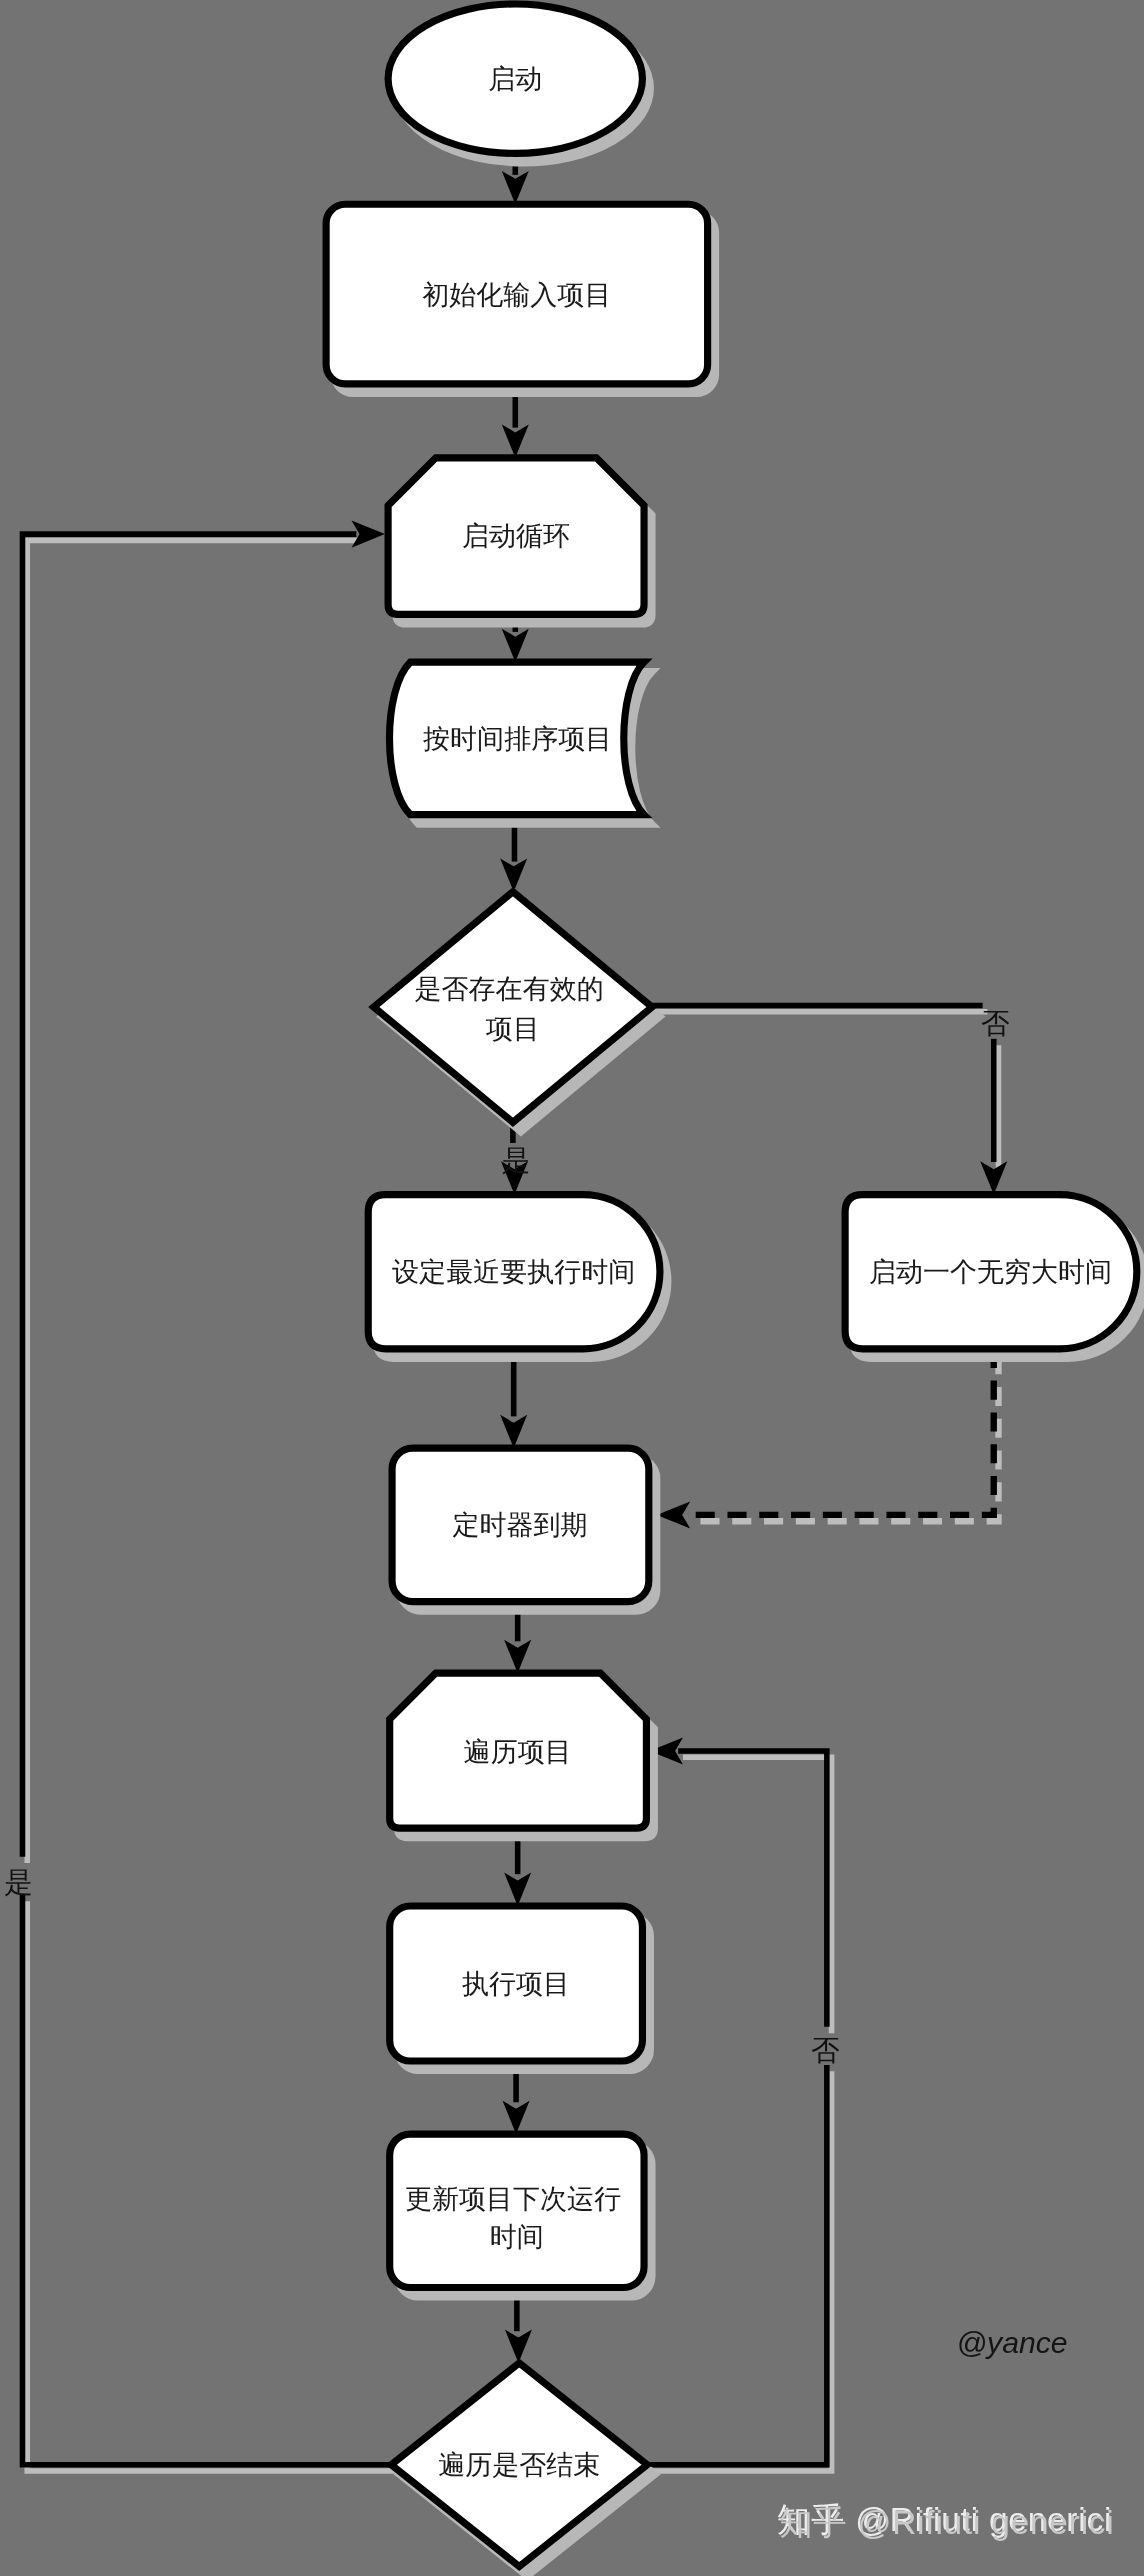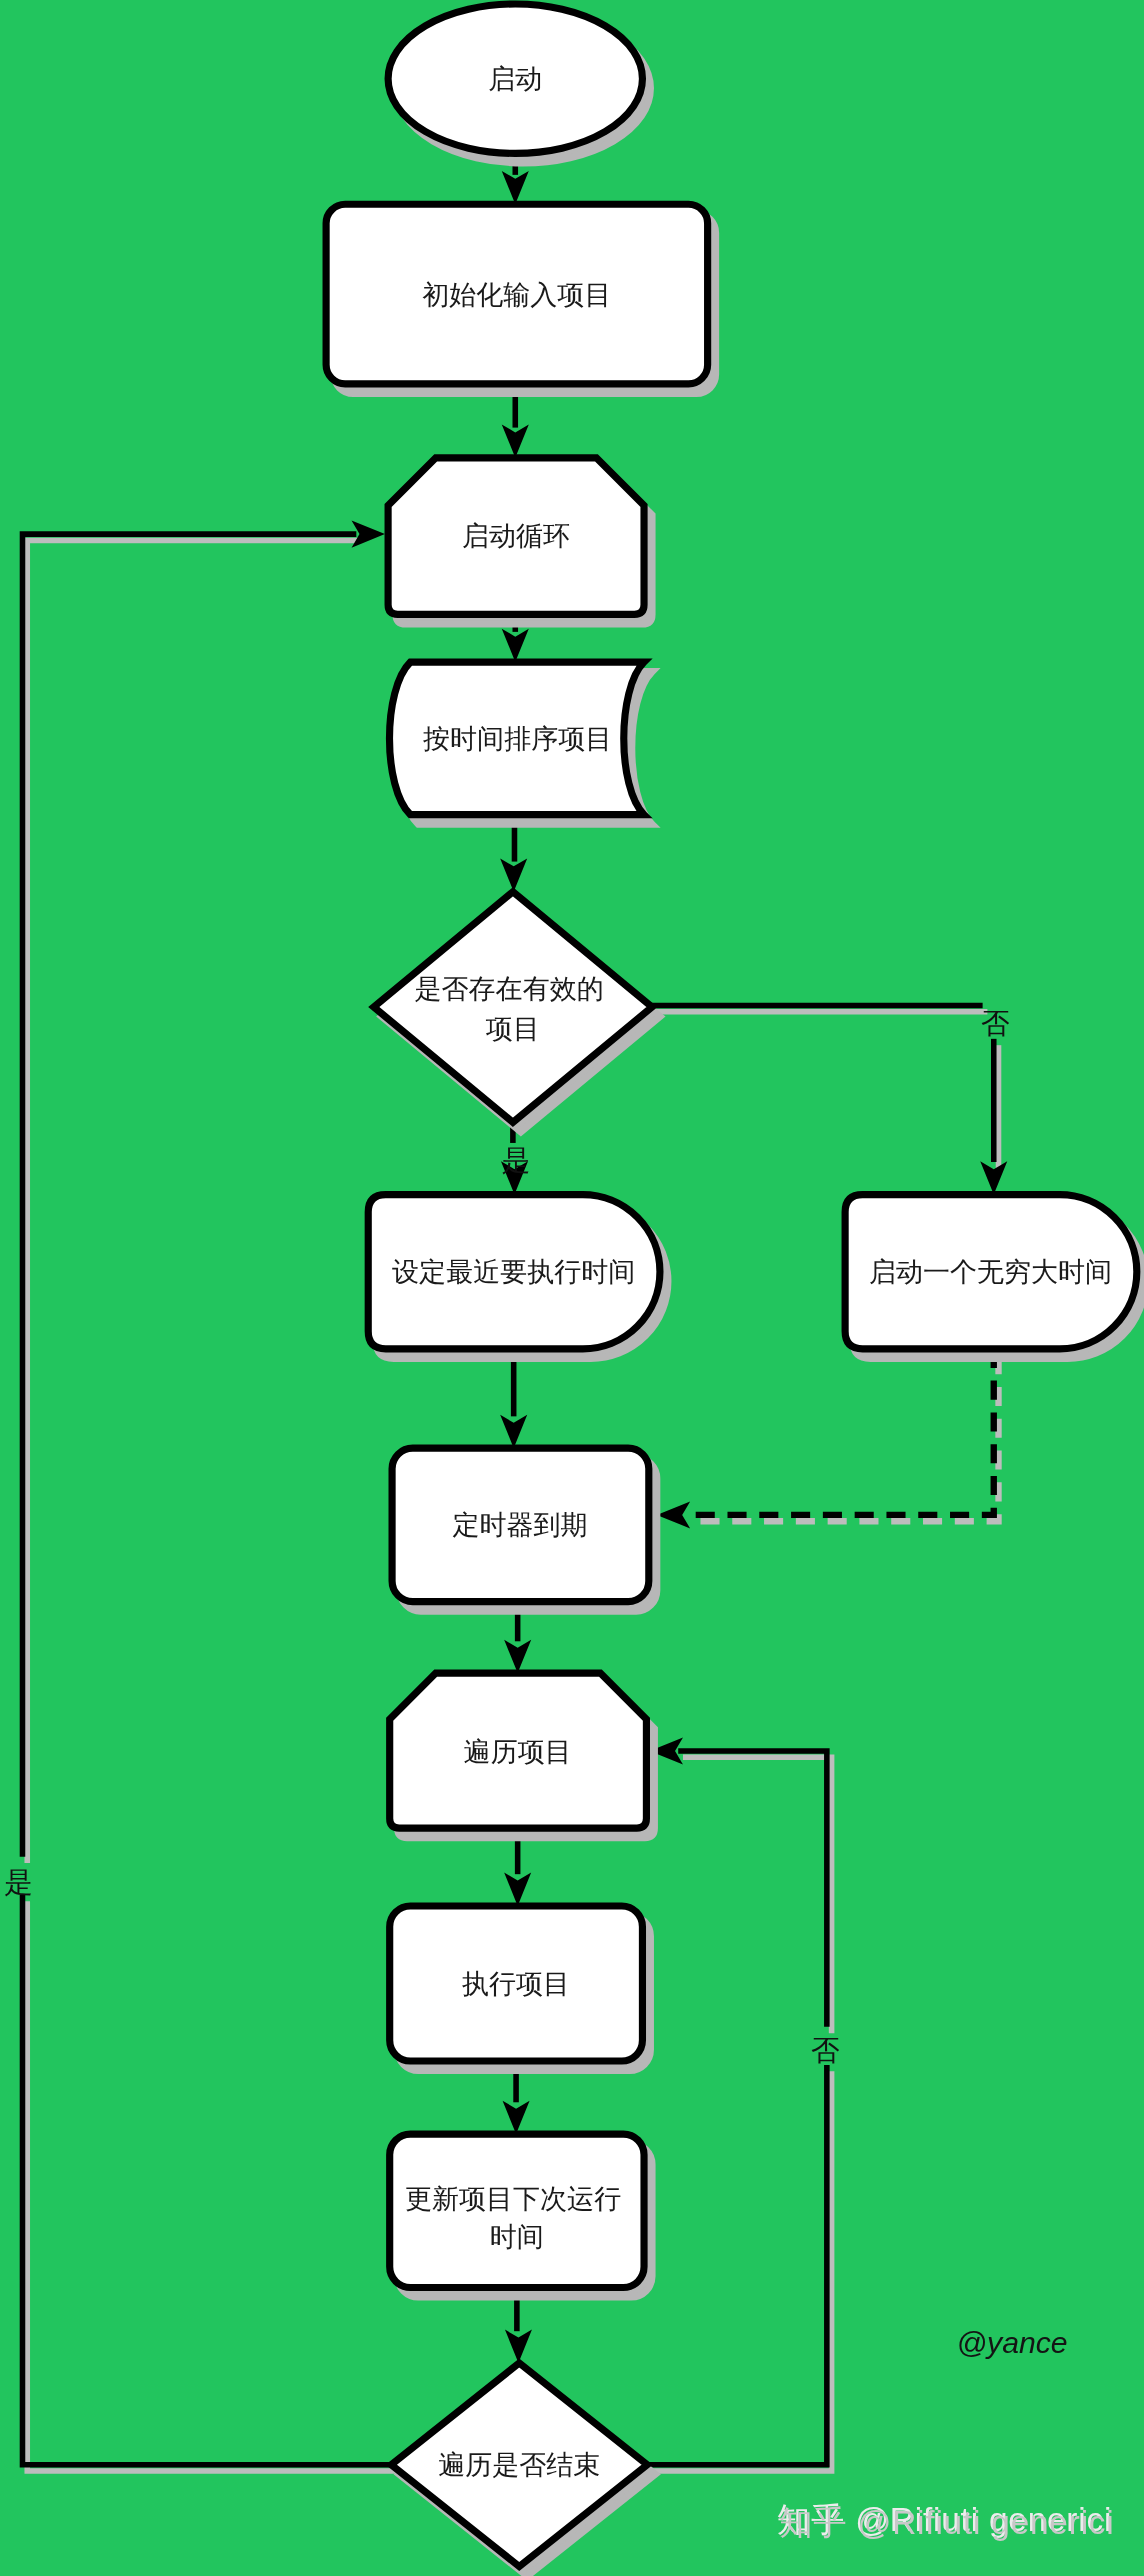--- a/index.html
+++ b/index.html
@@ -9,21 +9,21 @@
   }
   body {
     width: 1145px;
     height: 2576px;
     font-family: "Liberation Sans", "DejaVu Sans", sans-serif;
   }
   .canvas {
     position: relative;
     width: 1145px;
     height: 2576px;
-    background: #22c55e;
+    background: #737373;
     overflow: hidden;
   }
   svg { display: block; }
   .node-shape { fill: #ffffff; stroke: #000000; stroke-width: 9; }
   .node-shadow { fill: #b7b7b7; stroke: #b7b7b7; stroke-width: 9; }
   .edge { stroke: #000000; stroke-width: 7; fill: none; }
   .edge-shadow { stroke: #bdbdbd; stroke-width: 7; fill: none; }
   .edge-dashed { stroke: #000000; stroke-width: 8; fill: none; stroke-dasharray: 24 16; }
   .edge-dashed-shadow { stroke: #bdbdbd; stroke-width: 8; fill: none; stroke-dasharray: 24 16; }
   .arrow { fill: #000000; stroke: none; }

